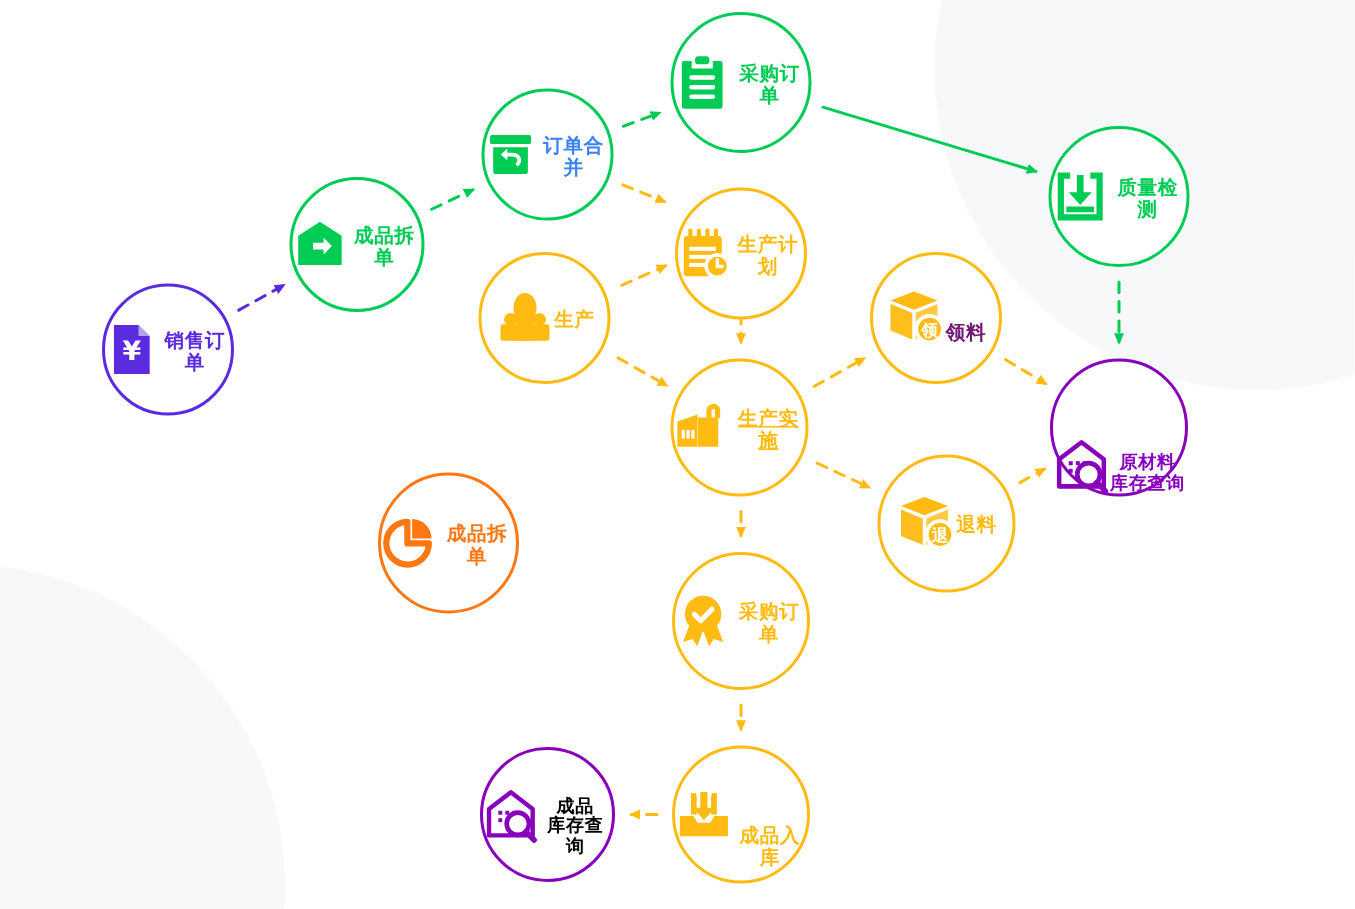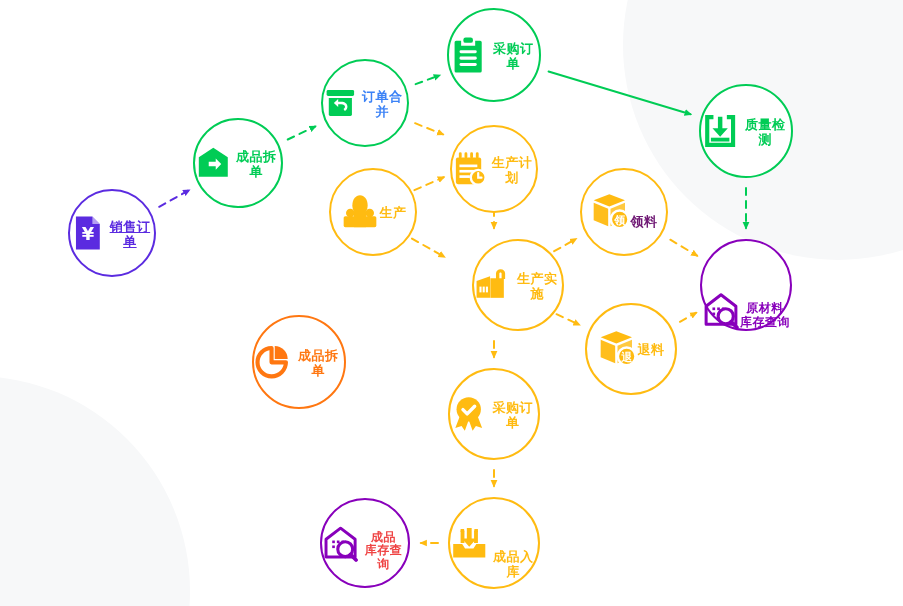--- a/index.html
+++ b/index.html
@@ -78,21 +78,21 @@
       <line x1="438" y1="543" x2="421" y2="543" stroke="#ffbb11" stroke-width="2" stroke-linecap="round" stroke-dasharray="7 6" marker-end="url(#arwffbb11)"></line>
     </svg>
 
   <div id="nodes">
       <div class="node" style="left: 68px; top: 189px; width: 88px; height: 88px; border: 2.5px solid rgb(91, 43, 224); color: rgb(91, 43, 224);">
         <span class="glyph" style="width: 40px; height: 40px;"><svg viewBox="0 0 24 24" width="100%" height="100%">
       <path fill="currentColor" d="M4 1h11l5 5v17H4z"></path>
       <path fill="#fff" d="M15 1l5 5h-5z" opacity=".55"></path>
       <text x="12" y="16.5" font-size="12" font-weight="bold" text-anchor="middle" fill="#fff" font-family="DejaVu Sans">¥</text>
     </svg></span>
-        <span class="label" style="font-size: 13px; color: rgb(91, 43, 224); text-decoration: underline;">销售订单</span>
+        <span class="label" style="font-size: 13px; color: rgb(91, 43, 224);">销售订单</span>
       </div>
       <div class="node" style="left: 193px; top: 118px; width: 90px; height: 90px; border: 2.5px solid rgb(0, 204, 85); color: rgb(0, 204, 85);">
         <span class="glyph" style="width: 40px; height: 40px;"><svg viewBox="0 0 24 24" width="100%" height="100%">
       <path fill="currentColor" d="M12 2 2.5 8.2V21h19V8.2z"></path>
       <path fill="#fff" d="M9 11.2h4.6V9l3.6 3.7-3.6 3.7v-2.2H9z"></path>
     </svg></span>
         <span class="label" style="font-size: 13px; color: rgb(0, 204, 85);">成品拆单</span>
       </div>
       <div class="node" style="left: 321px; top: 59px; width: 88px; height: 88px; border: 2.5px solid rgb(0, 204, 85); color: rgb(0, 204, 85);">
         <span class="glyph" style="width: 38px; height: 38px;"><svg viewBox="0 0 24 24" width="100%" height="100%">
@@ -113,21 +113,21 @@
         <span class="label" style="font-size: 13px; color: rgb(0, 204, 85);">采购订单</span>
       </div>
       <div class="node" style="left: 699px; top: 84px; width: 94px; height: 94px; border: 2.5px solid rgb(0, 204, 85); color: rgb(0, 204, 85);">
         <span class="glyph" style="width: 40px; height: 40px;"><svg viewBox="0 0 24 24" width="100%" height="100%">
       <path fill="currentColor" d="M2.6 2h5.2v2.6H5.2v14.8h13.6V4.6h-2.6V2h5.2v20H2.6z"></path>
       <path fill="currentColor" d="M10.6 3h2.8v7.2h3.4L12 15.6 7.2 10.2h3.4z"></path>
       <path fill="currentColor" d="M6.2 16.2h11.6v2.4H6.2z"></path>
     </svg></span>
         <span class="label" style="font-size: 13px; color: rgb(0, 204, 85);">质量检测</span>
       </div>
-      <div class="node" style="left: 329px; top: 168px; width: 88px; height: 88px; border: 2.5px solid rgb(255, 187, 17); color: rgb(255, 187, 17);">
+      <div class="node" style="left: 319px; top: 168px; width: 88px; height: 88px; border: 2.5px solid rgb(255, 187, 17); color: rgb(255, 187, 17);">
         <span class="glyph" style="width: 40px; height: 40px;"><svg viewBox="0 0 24 24" width="100%" height="100%">
       <path fill="currentColor" d="M12 2c2.6 0 4.6 2.6 4.6 6 0 1.7-.5 3.2-1.3 4.2H8.7C7.9 11.2 7.4 9.7 7.4 8c0-3.4 2-6 4.6-6z"></path>
       <circle cx="6.2" cy="12.6" r="2.6" fill="currentColor"></circle>
       <circle cx="17.8" cy="12.6" r="2.6" fill="currentColor"></circle>
       <rect x="2.2" y="14.5" width="19.6" height="6.6" rx="1" fill="currentColor"></rect>
       <rect x="8.4" y="11.6" width="7.2" height="9.5" fill="currentColor"></rect>
     </svg></span>
         <span class="label" style="font-size: 13px; color: rgb(255, 187, 17);">生产</span>
       </div>
       <div class="node" style="left: 450px; top: 125px; width: 88px; height: 88px; border: 2.5px solid rgb(255, 187, 17); color: rgb(255, 187, 17);">
@@ -138,21 +138,21 @@
       <rect x="16" y=".8" width="1.9" height="4" rx=".9" fill="currentColor"></rect>
       <rect x="2.6" y="4.2" width="17" height="18" rx="1.4" fill="currentColor"></rect>
       <rect x="5" y="9" width="12" height="1.8" fill="#fff"></rect>
       <rect x="5" y="12.6" width="12" height="1.8" fill="#fff"></rect>
       <rect x="5" y="16.2" width="7" height="1.8" fill="#fff"></rect>
       <circle cx="17.6" cy="17.6" r="5" fill="currentColor" stroke="#fff" stroke-width="1.6"></circle>
       <path d="M17.6 14.8v3h2.2" stroke="#fff" stroke-width="1.5" fill="none" stroke-linecap="round"></path>
     </svg></span>
         <span class="label" style="font-size: 13px; color: rgb(255, 187, 17);">生产计划</span>
       </div>
-      <div class="node" style="left: 472px; top: 239px; width: 92px; height: 92px; border: 2.5px solid rgb(255, 187, 17); color: rgb(255, 187, 17);">
+      <div class="node" style="left: 447px; top: 239px; width: 92px; height: 92px; border: 2.5px solid rgb(255, 187, 17); color: rgb(255, 187, 17); text-decoration: underline;">
         <span class="glyph" style="width: 42px; height: 42px;"><svg viewBox="0 0 24 24" width="100%" height="100%">
       <path fill="currentColor" d="M1.6 9.5 10 6.6V20H1.6z"></path>
       <path fill="currentColor" d="M10.2 7.8h8.4V20h-8.4z"></path>
       <path fill="currentColor" d="M16.6 2.2c1.6 0 2.8 1.1 2.8 2.6v3.4h-2.2V4.9c0-.4-.3-.7-.7-.7s-.7.3-.7.7v3.3h-2.1V4.8c0-1.5 1.3-2.6 2.9-2.6z"></path>
       <rect x="3.4" y="13" width="1.3" height="3.6" fill="#fff"></rect>
       <rect x="5.4" y="13" width="1.3" height="3.6" fill="#fff"></rect>
       <rect x="7.4" y="13" width="1.3" height="3.6" fill="#fff"></rect>
     </svg></span>
         <span class="label" style="font-size: 13px; color: rgb(255, 187, 17);">生产实施</span>
       </div>
@@ -210,21 +210,21 @@
       <div class="node" style="left: 320px; top: 498px; width: 90px; height: 90px; border: 2.5px solid rgb(136, 0, 187); color: rgb(136, 0, 187);">
         <span class="glyph" style="width: 38px; height: 38px;"><svg viewBox="0 0 24 24" width="100%" height="100%">
       <path d="M12 2.4 2.6 9.6V21h18.8V9.6z" fill="none" stroke="currentColor" stroke-width="1.9" stroke-linejoin="round"></path>
       <rect x="6.6" y="10.4" width="1.7" height="1.7" fill="currentColor"></rect>
       <rect x="9.6" y="10.4" width="1.7" height="1.7" fill="currentColor"></rect>
       <rect x="12.6" y="10.4" width="1.7" height="1.7" fill="currentColor"></rect>
       <rect x="6.6" y="13.6" width="1.7" height="1.7" fill="currentColor"></rect>
       <circle cx="15" cy="16" r="4.8" fill="#fff" stroke="currentColor" stroke-width="2"></circle>
       <path d="M18.5 19.4 22 23" stroke="currentColor" stroke-width="2.4" stroke-linecap="round"></path>
     </svg></span>
-        <span class="label" style="font-size: 12px; color: #ef4444; margin-top: 16px;">成品
+        <span class="label" style="font-size: 12px; color: #000000; margin-top: 16px;">成品
 库存查询</span>
       </div>
       <div class="node" style="left: 252px; top: 315px; width: 94px; height: 94px; border: 2.5px solid rgb(255, 119, 17); color: rgb(255, 119, 17);">
         <span class="glyph" style="width: 40px; height: 40px;"><svg viewBox="0 0 24 24" width="100%" height="100%">
       <path d="M11 3.2a8.9 8.9 0 1 0 9 9h-9z" fill="none" stroke="currentColor" stroke-width="2.6" stroke-linejoin="round"></path>
       <path fill="currentColor" d="M13 2v8.1h8.1A8.2 8.2 0 0 0 13 2z"></path>
     </svg></span>
         <span class="label" style="font-size: 13px; color: rgb(255, 119, 17);">成品拆单</span>
       </div>
     </div>

